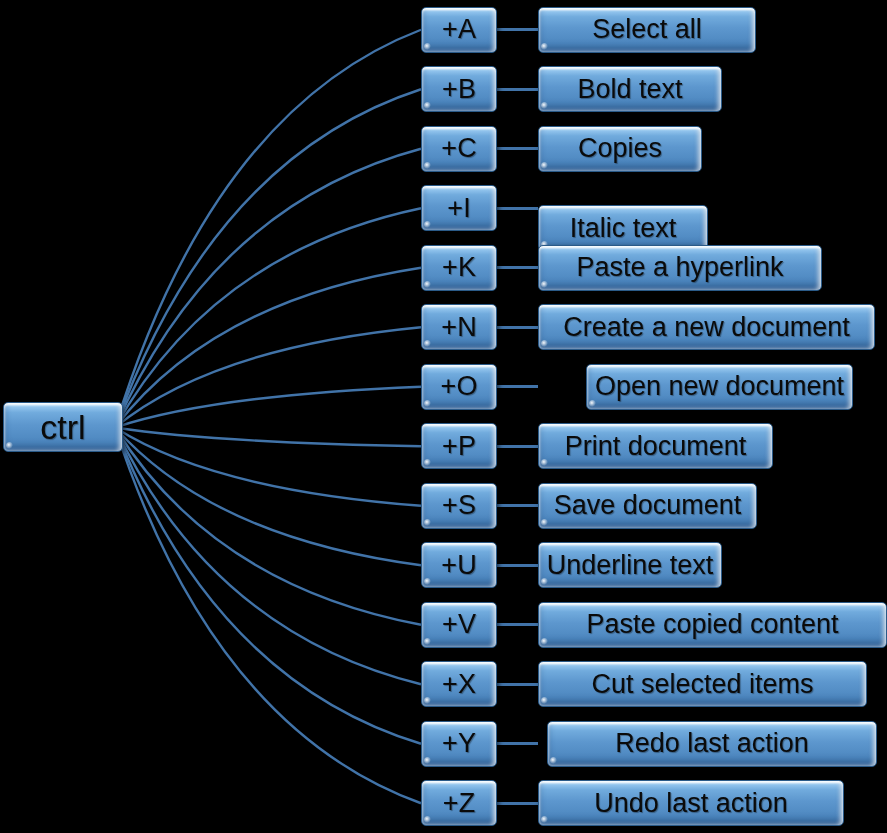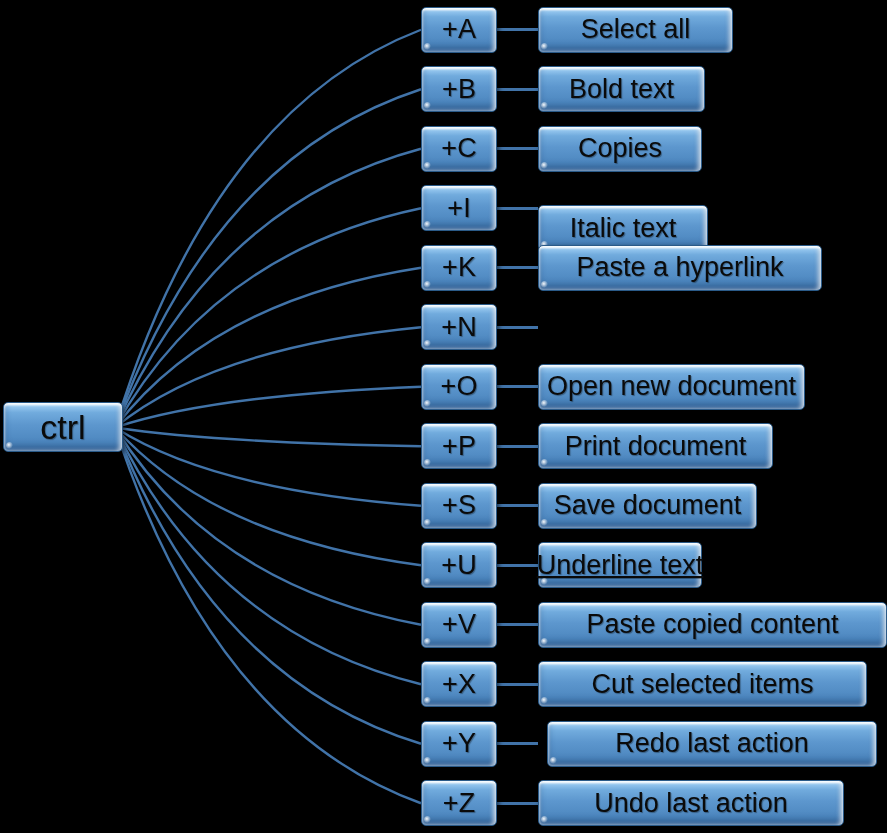--- a/index.html
+++ b/index.html
@@ -78,30 +78,30 @@
   <div class="box root-box">
     <span>ctrl</span>
   </div>
 
   <div id="rows">
       <div class="row" style="top: 0px;">
         <div class="box key-box">
           <span>+A</span>
         </div>
         <div class="h-line" style="background: rgb(65, 115, 168);"></div>
-        <div class="box desc-box" style="width: 195px;">
+        <div class="box desc-box" style="width: 218px;">
           <span>Select all</span>
         </div>
       </div>
       <div class="row" style="top: 59.5px;">
         <div class="box key-box">
           <span>+B</span>
         </div>
         <div class="h-line" style="background: rgb(65, 115, 168);"></div>
-        <div class="box desc-box" style="width: 167px; text-align: right;">
+        <div class="box desc-box" style="width: 184px; text-align: right;">
           <span>Bold text</span>
         </div>
       </div>
       <div class="row" style="top: 119px;">
         <div class="box key-box">
           <span>+C</span>
         </div>
         <div class="h-line" style="background: rgb(65, 115, 168);"></div>
         <div class="box desc-box" style="width: 164px;">
           <span>Copies</span>
@@ -123,27 +123,30 @@
         <div class="h-line" style="background: rgb(65, 115, 168);"></div>
         <div class="box desc-box" style="width: 284px;">
           <span>Paste a hyperlink</span>
         </div>
       </div>
       <div class="row" style="top: 297.5px;">
         <div class="box key-box">
           <span>+N</span>
         </div>
         <div class="h-line" style="background: rgb(65, 115, 168);"></div>
+        <div class="box desc-box" style="width: 337px;">
+          <span>Create a new document</span>
+        </div>
       </div>
       <div class="row" style="top: 357px;">
         <div class="box key-box">
           <span>+O</span>
         </div>
         <div class="h-line" style="background: rgb(65, 115, 168);"></div>
-        <div class="box desc-box" style="width: 267px;">
+        <div class="box desc-box" style="width: 267px; margin-left: 48px;">
           <span>Open new document</span>
         </div>
       </div>
       <div class="row" style="top: 416.5px;">
         <div class="box key-box">
           <span>+P</span>
         </div>
         <div class="h-line" style="background: rgb(65, 115, 168);"></div>
         <div class="box desc-box" style="width: 235px;">
           <span>Print document</span>
@@ -156,21 +159,21 @@
         <div class="h-line" style="background: rgb(65, 115, 168);"></div>
         <div class="box desc-box" style="width: 219px;">
           <span>Save document</span>
         </div>
       </div>
       <div class="row" style="top: 535.5px;">
         <div class="box key-box">
           <span>+U</span>
         </div>
         <div class="h-line" style="background: rgb(65, 115, 168);"></div>
-        <div class="box desc-box" style="width: 164px; text-decoration: underline;">
+        <div class="box desc-box" style="width: 184px;">
           <span>Underline text</span>
         </div>
       </div>
       <div class="row" style="top: 595px;">
         <div class="box key-box">
           <span>+V</span>
         </div>
         <div class="h-line" style="background: rgb(65, 115, 168);"></div>
         <div class="box desc-box" style="width: 372px;">
           <span>Paste copied content</span>

